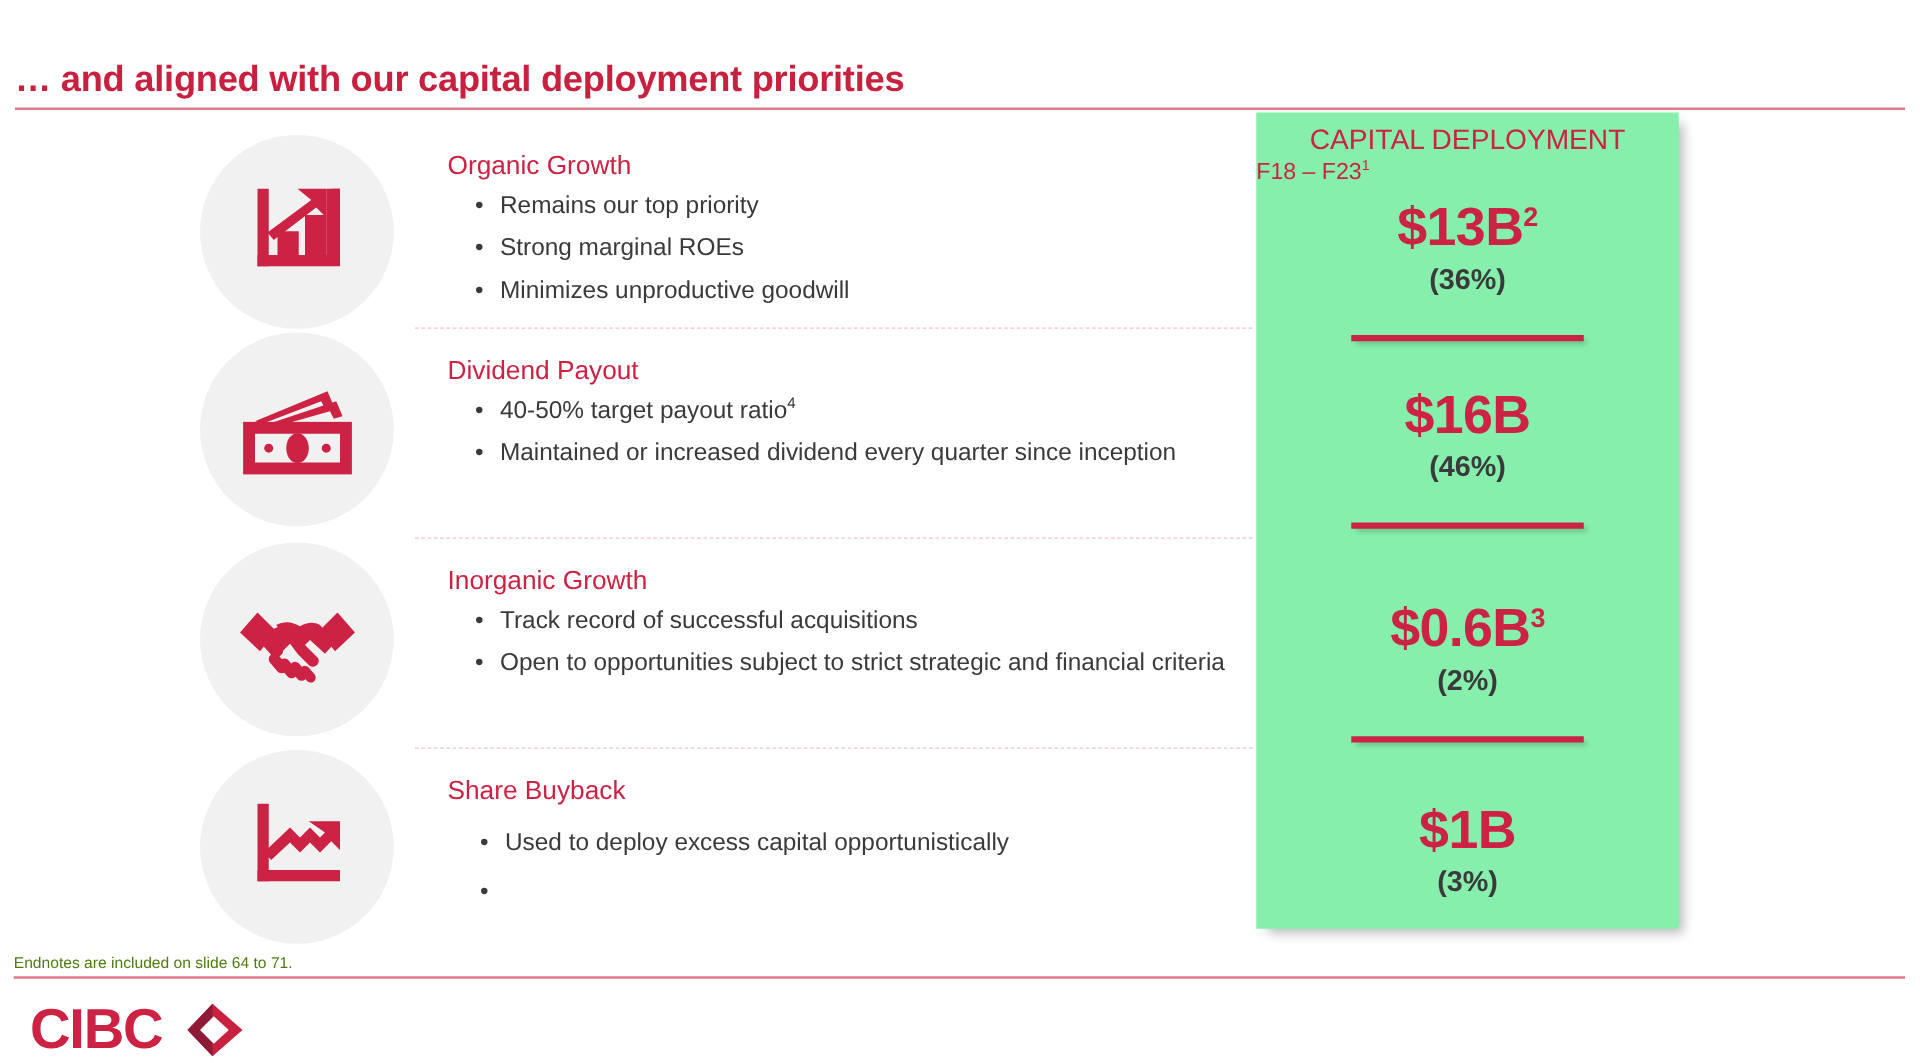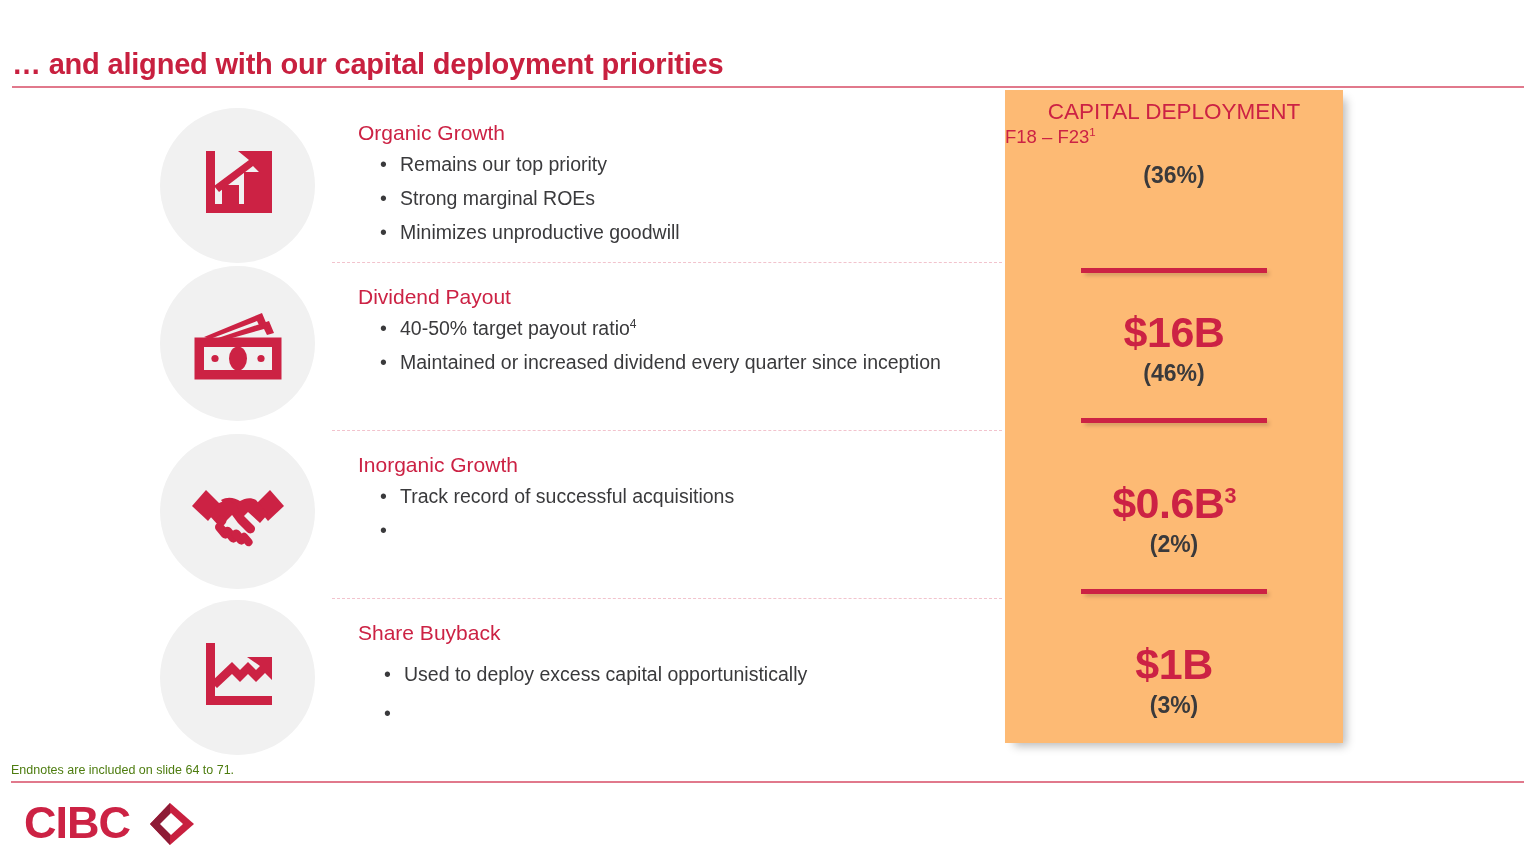--- a/index.html
+++ b/index.html
@@ -129,21 +129,21 @@
 
   sup { font-size: 0.62em; vertical-align: super; line-height: 0; }
 
   
   #capital-panel {
     position: absolute;
     left: 1005px;
     top: 90px;
     width: 338px;
     height: 653px;
-    background: #fdba74;
+    background: #86efac;
     box-shadow: 6px 6px 9px -3px rgba(0,0,0,0.28);
   }
   #panel-title {
     position: absolute;
     left: 0; right: 0;
     top: 9px;
     text-align: center;
     font-size: 22.5px;
     color: #CC2244;
     line-height: 1.12;
@@ -307,21 +307,21 @@
             <rect x="46" y="53" width="9" height="17" rx="4.5" transform="rotate(-40 50 61)"></rect>
             <rect x="54" y="56" width="8" height="15" rx="4" transform="rotate(-40 58 63)"></rect>
           </g>
         </svg>
       </span>
     </div>
     <div class="text-block">
       <div class="block-heading">Inorganic Growth</div>
       <ul class="bullet-list">
         <li class="bullet-item"><span class="bullet-dot">•</span><span>Track record of successful acquisitions</span></li>
-        <li class="bullet-item"><span class="bullet-dot">•</span></li>
+        <li class="bullet-item"><span class="bullet-dot">•</span><span>Open to opportunities subject to strict strategic and financial criteria</span></li>
       </ul>
     </div>
   </div>
 
   <div class="priority-row r3">
     <div class="icon-circle">
       <span>
         <svg width="86" height="86" viewBox="0 0 86 86" aria-hidden="true">
           <g fill="#CC2244">
             <rect x="11" y="8" width="9" height="62"></rect>
@@ -339,20 +339,21 @@
       </ul>
     </div>
   </div>
 </div>
 
 <div id="capital-panel">
   <div id="panel-title">CAPITAL DEPLOYMENT</div>
   <div id="panel-subtitle"><span>F18 – F23</span><sup>1</sup></div>
 
   <div class="metric m0">
+    <div class="metric-value"><span>$13B</span><sup>2</sup></div>
     <div class="metric-share">(36%)</div>
     <div class="metric-sep"></div>
   </div>
 
   <div class="metric m1">
     <div class="metric-value"><span>$16B</span><sup></sup></div>
     <div class="metric-share">(46%)</div>
     <div class="metric-sep"></div>
   </div>
 

